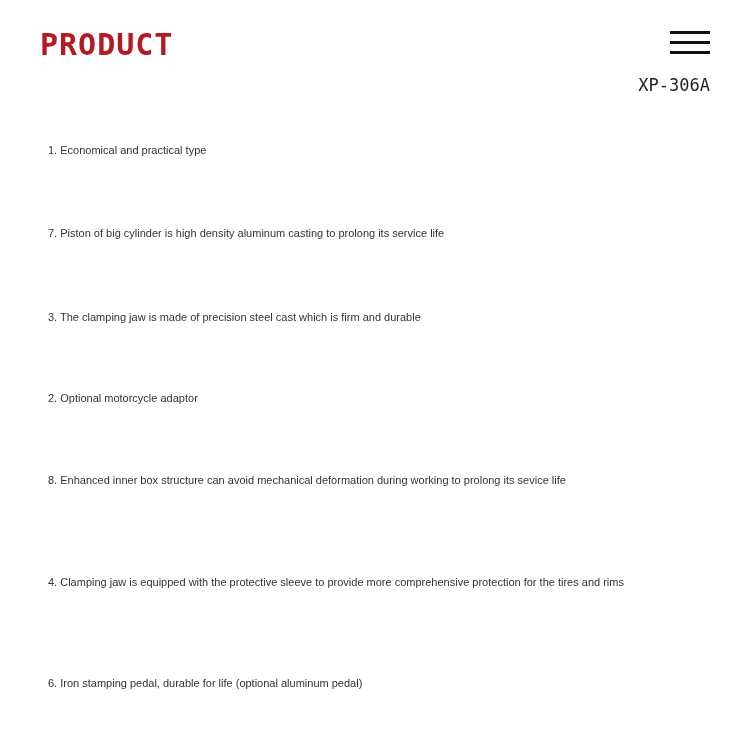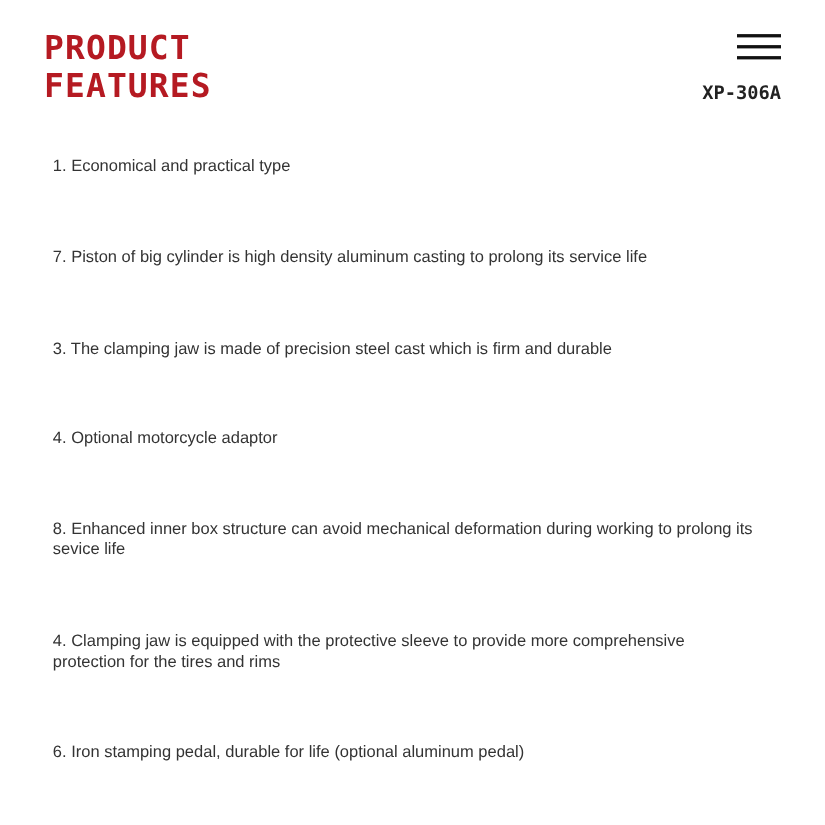--- a/index.html
+++ b/index.html
@@ -1,38 +1,37 @@
 <!DOCTYPE html>
 <html><head>
 <meta charset="utf-8">
 <style>
   html,body{margin:0;padding:0;background:#ffffff;}
   body{width:750px;height:750px;position:relative;overflow:hidden;font-family:"Liberation Sans",sans-serif;}
   .title{position:absolute;left:40px;top:28px;color:#b51a22;font-family:"DejaVu Sans Mono",monospace;font-weight:bold;font-size:30px;line-height:34px;letter-spacing:1px;transform:scaleY(1.0);}
   .title div{white-space:nowrap;}
   .menu{position:absolute;left:670px;top:31px;width:40px;height:24px;}
   .menu span{position:absolute;left:0;width:40px;height:3px;background:#111;}
-  .model{position:absolute;right:40px;top:75px;font-family:"DejaVu Sans Mono",monospace;font-weight:bold;font-size:17px;color:#222;letter-spacing:0px;}
-  .item{position:absolute;left:48px;width:640px;font-size:15px;line-height:19px;color:#333;}
+  .model{position:absolute;right:40px;top:75px;font-family:"DejaVu Sans Mono",monospace;font-weight:normal;font-size:17px;color:#222;letter-spacing:0px;}
+  .item{position:absolute;left:48px;width:640px;font-size:11px;line-height:19px;color:#333;}
 </style>
 </head>
 <body>
 
 <div class="title">
   <div>PRODUCT</div>
-  <div>FEATURES</div>
 </div>
 
 <div class="menu">
   <span style="top:0"></span>
     <span style="top:10px"></span>
     <span style="top:20px"></span>
 </div>
 
 <div class="model">XP-306A</div>
 
 <div class="item" style="top:141px">1. Economical and practical type</div>
 <div class="item" style="top:224px">7. Piston of big cylinder is high density aluminum casting to prolong its service life</div>
 <div class="item" style="top:308px">3. The clamping jaw is made of precision steel cast which is firm and durable</div>
-<div class="item" style="top:389px">4. Optional motorcycle adaptor</div>
+<div class="item" style="top:389px">2. Optional motorcycle adaptor</div>
 <div class="item" style="top:471px">8. Enhanced inner box structure can avoid mechanical deformation during working to prolong its sevice life</div>
 <div class="item" style="top:573px">4. Clamping jaw is equipped with the protective sleeve to provide more comprehensive protection for the tires and rims</div>
 <div class="item" style="top:674px">6. Iron stamping pedal, durable for life (optional aluminum pedal)</div>
 
 </body></html>

